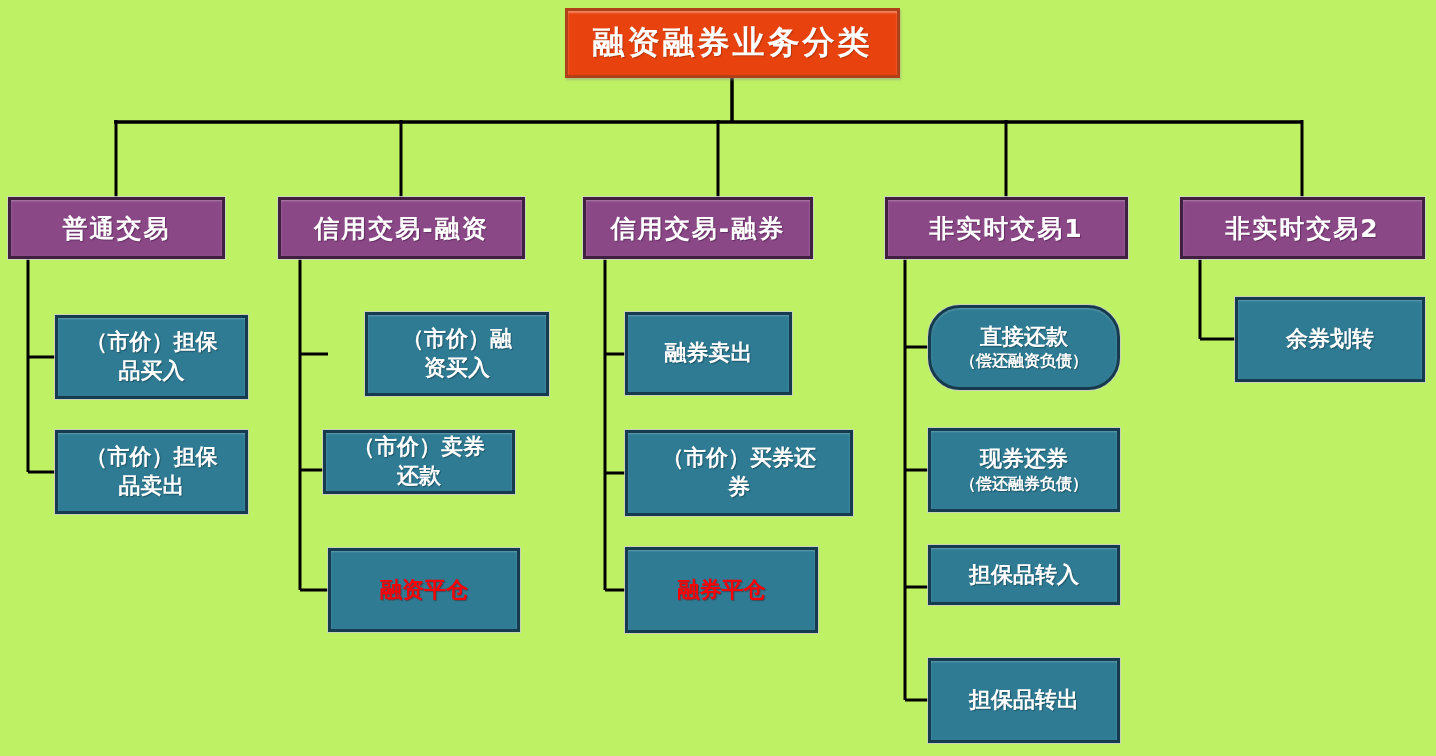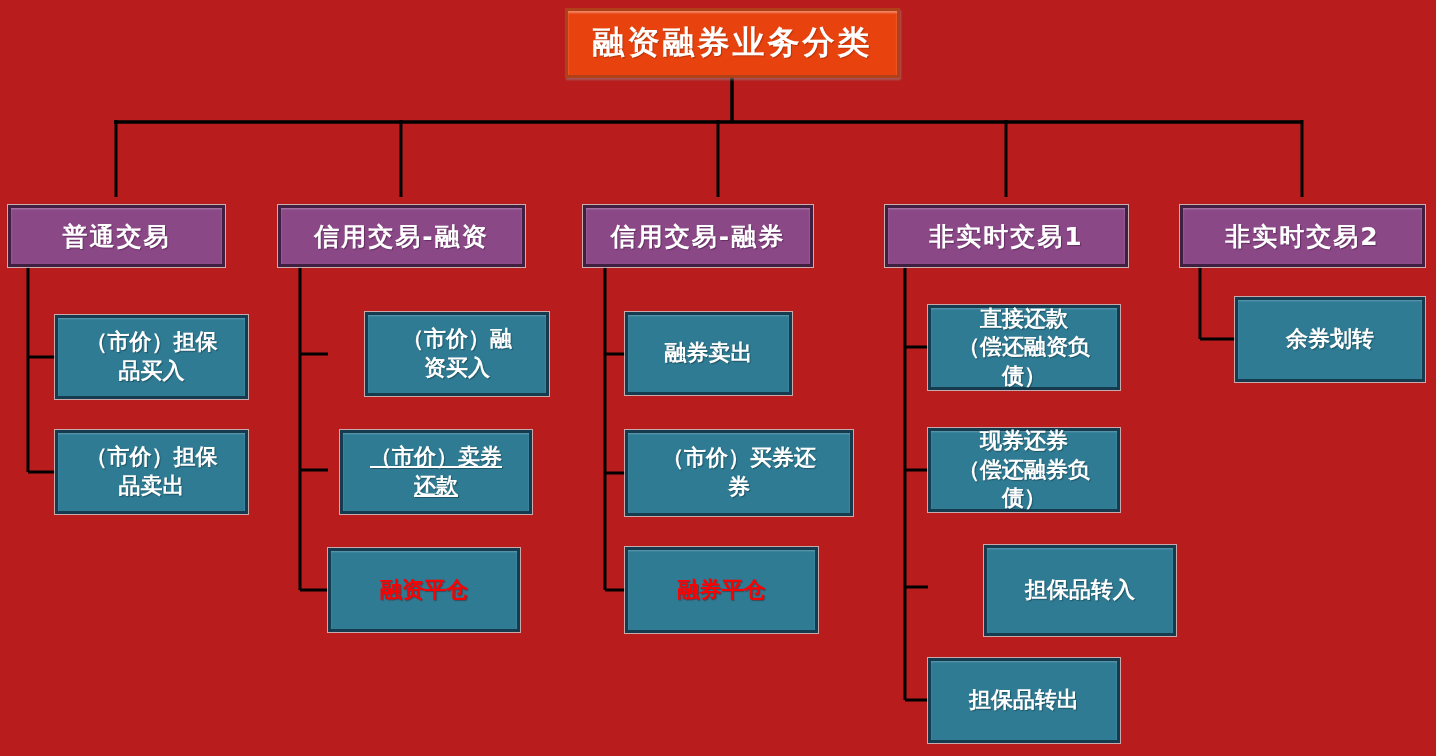--- a/index.html
+++ b/index.html
@@ -1,17 +1,17 @@
 <!DOCTYPE html>
 <html style="--root-fill: #E8430E; --root-border: #B04018; --branch-fill: #8B4887; --branch-border: #402040; --leaf-fill: #2E7B93; --leaf-border: #173B4E; --text: #FFFFFF; --highlight: #FF0000; --line: #000000;"><head>
 <meta charset="utf-8">
 <style>
   html,body { margin:0; padding:0; background:#ffffff; }
   .stage {
-    position:relative; width:1436px; height:756px; background:#b91c1c;
+    position:relative; width:1436px; height:756px; background:#bef264;
     font-family:"DejaVu Sans", sans-serif; overflow:hidden;
   }
   #connectors { position:absolute; left:0; top:0; width:1436px; height:756px; }
   #connectors line { stroke:var(--line); stroke-width:3; }
   #connectors line.thick { stroke-width:3.5; }
 
   .node {
     position:absolute; box-sizing:border-box;
     display:flex; align-items:center; justify-content:center;
     text-align:center; color:var(--text); font-weight:bold;
@@ -22,31 +22,30 @@
     font-size:32px; letter-spacing:3px;
     box-shadow: inset 0 2px 2px rgba(255,255,255,.35), 1px 2px 2px rgba(150,150,150,.5);
     text-shadow: 1px 1px 1px rgba(120,30,0,.45);
   }
   .branch {
     background:var(--branch-fill);
     border:3px solid var(--branch-border);
     font-size:25px; letter-spacing:2px;
     box-shadow: 0 0 0 1px rgba(210,210,210,.8), inset 0 1px 2px rgba(255,255,255,.3);
     text-shadow: 1px 1px 1px rgba(60,20,60,.5);
-    margin-top: 8px;
   }
   .leaf {
     background:var(--leaf-fill);
     border:3px solid var(--leaf-border);
     font-size:22px; line-height:1.3; padding:4px 25px;
     box-shadow: 0 0 0 1px rgba(205,205,205,.8), inset 0 1px 2px rgba(255,255,255,.25);
     text-shadow: 1px 1px 1px rgba(20,50,60,.5);
     word-break: break-all;
   }
-  .leaf .sub { display:block; font-size:22px; letter-spacing:0; }
+  .leaf .sub { display:block; font-size:16px; letter-spacing:0; }
   .red-label { color:var(--highlight); text-shadow: 1px 1px 1px rgba(90,0,0,.4); }
 </style>
 </head>
 <body>
 
 <div class="stage">
 
   <svg id="connectors" viewBox="0 0 1436 756" xmlns="http://www.w3.org/2000/svg">
 
     <line class="thick" x1="732" y1="78" x2="732" y2="122"></line>
@@ -87,37 +86,37 @@
   <div class="node branch" style="left:8px; top:197px; width:217px; height:62px;">普通交易</div>
   <div class="node branch" style="left:278px; top:197px; width:247px; height:62px;">信用交易-融资</div>
   <div class="node branch" style="left:583px; top:197px; width:230px; height:62px;">信用交易-融券</div>
   <div class="node branch" style="left:885px; top:197px; width:243px; height:62px;">非实时交易1</div>
   <div class="node branch" style="left:1180px; top:197px; width:245px; height:62px;">非实时交易2</div>
 
   <div class="node leaf" style="left:55px; top:315px; width:193px; height:84px;">（市价）担保品买入</div>
   <div class="node leaf" style="left:55px; top:430px; width:193px; height:84px;">（市价）担保品卖出</div>
 
   <div class="node leaf" style="left:328px; top:312px; width:184px; height:84px;margin-left:37px;">（市价）融资买入</div>
-  <div class="node leaf" style="left:340px; top:430px; width:192px; height:84px;text-decoration:underline;">（市价）卖券还款</div>
+  <div class="node leaf" style="left:323px; top:430px; width:192px; height:64px;">（市价）卖券还款</div>
   <div class="node leaf red-label" style="left:328px; top:548px; width:192px; height:84px;">融资平仓</div>
 
   <div class="node leaf" style="left:625px; top:312px; width:167px; height:83px;">融券卖出</div>
   <div class="node leaf" style="left:625px; top:430px; width:228px; height:86px;">（市价）买券还券</div>
   <div class="node leaf red-label" style="left:625px; top:547px; width:193px; height:86px;">融券平仓</div>
 
-  <div class="node leaf" style="left:928px; top:305px; width:192px; height:85px;">
+  <div class="node leaf" style="left:928px; top:305px; width:192px; height:85px;border-radius:32px;">
     <div>
       <span>直接还款</span>
       <span class="sub">（偿还融资负债）</span>
     </div>
   </div>
   <div class="node leaf" style="left:928px; top:428px; width:192px; height:84px;">
     <div>
       <span>现券还券</span>
       <span class="sub">（偿还融券负债）</span>
     </div>
   </div>
-  <div class="node leaf" style="left:984px; top:545px; width:192px; height:91px;">担保品转入</div>
+  <div class="node leaf" style="left:928px; top:545px; width:192px; height:60px;">担保品转入</div>
   <div class="node leaf" style="left:1235px; top:297px; width:190px; height:85px;">余券划转</div>
 
   <div class="node leaf" style="left:928px; top:658px; width:192px; height:85px;">担保品转出</div>
 
 </div>
 
 </body></html>

